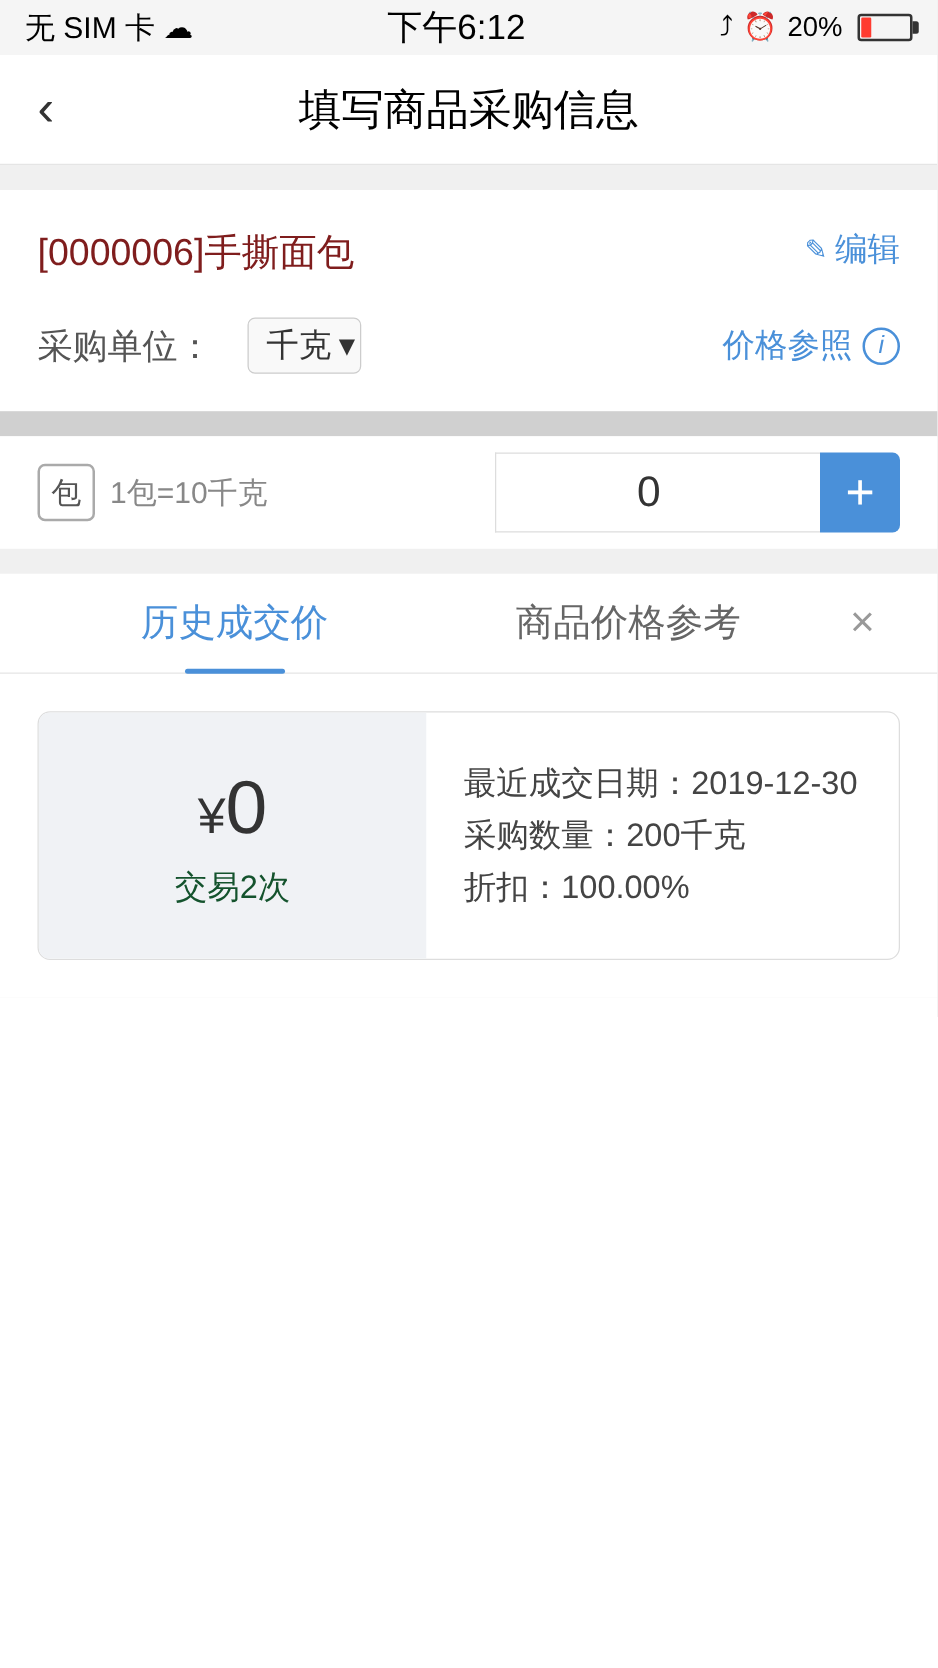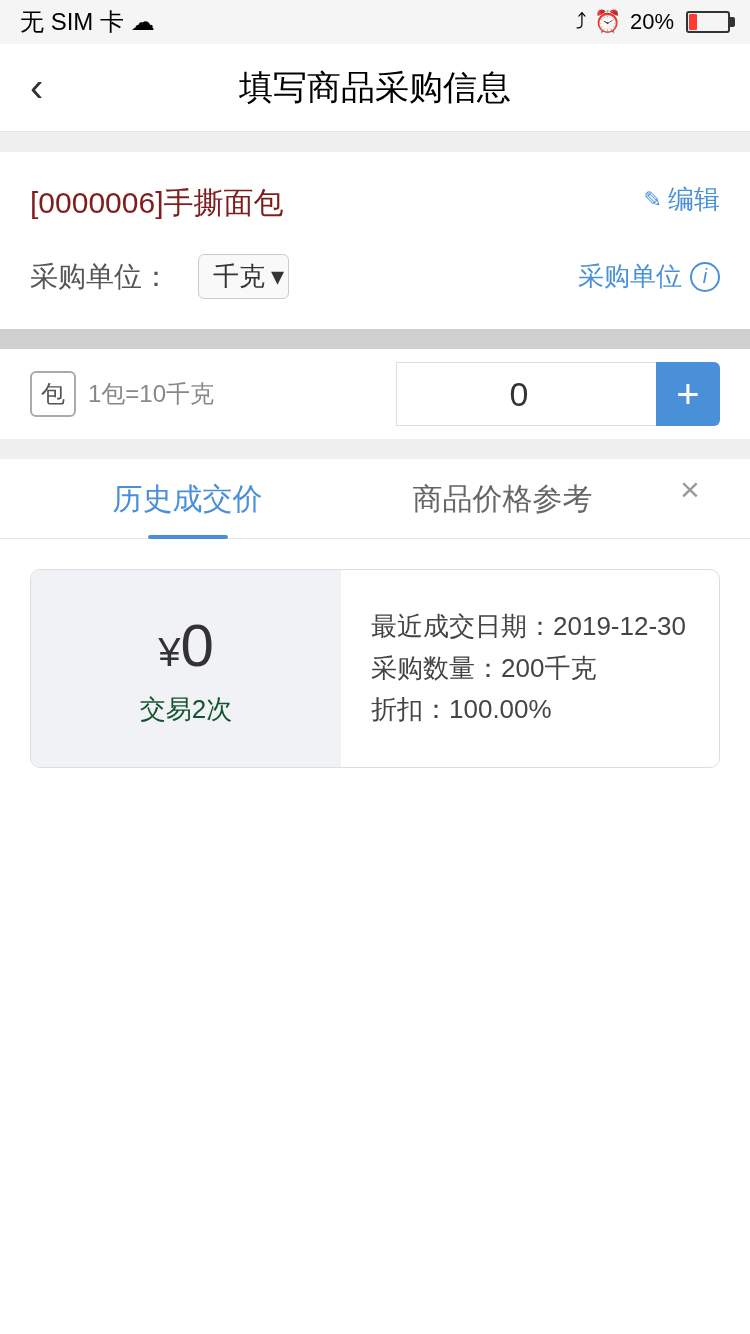--- a/index.html
+++ b/index.html
@@ -258,21 +258,21 @@
       border-radius: 0 6px 6px 0;
     }
 
     
     .tab-panel {
       background: #fff;
       margin-top: 20px;
     }
     .tab-header {
       display: flex;
-      align-items: flex-start;
+      align-items: center;
       border-bottom: 1px solid #e5e5e5;
       padding: 0 30px;
       position: relative;
       height: 80px;
     }
     .tab-item {
       flex: 1;
       height: 80px;
       display: flex;
       align-items: center;
@@ -359,20 +359,21 @@
       min-height: 600px;
     }
   </style>
 </head>
 <body>
 
 <div class="status-bar">
   <div class="status-left">
     <span>无 SIM 卡 ☁</span>
   </div>
+  <div class="status-center">下午6:12</div>
   <div class="status-right">
     <span>⤴</span>
     <span>⏰</span>
     <span>20%</span>
     <span class="battery-icon">
       <span class="battery-fill"></span>
     </span>
   </div>
 </div>
 
@@ -395,21 +396,21 @@
   </div>
   <div class="product-footer">
     <div class="purchase-unit">
       <span>采购单位：</span>
       <div class="unit-select">
         <span>千克</span>
         <span>▾</span>
       </div>
     </div>
     <div class="price-ref">
-      <span>采购单位</span>
+      <span>价格参照</span>
       <div class="info-circle">i</div>
     </div>
   </div>
 </div>
 
 <div class="divider-bar"></div>
 
 <div class="quantity-row">
   <div class="unit-label">
     <div class="unit-box">

